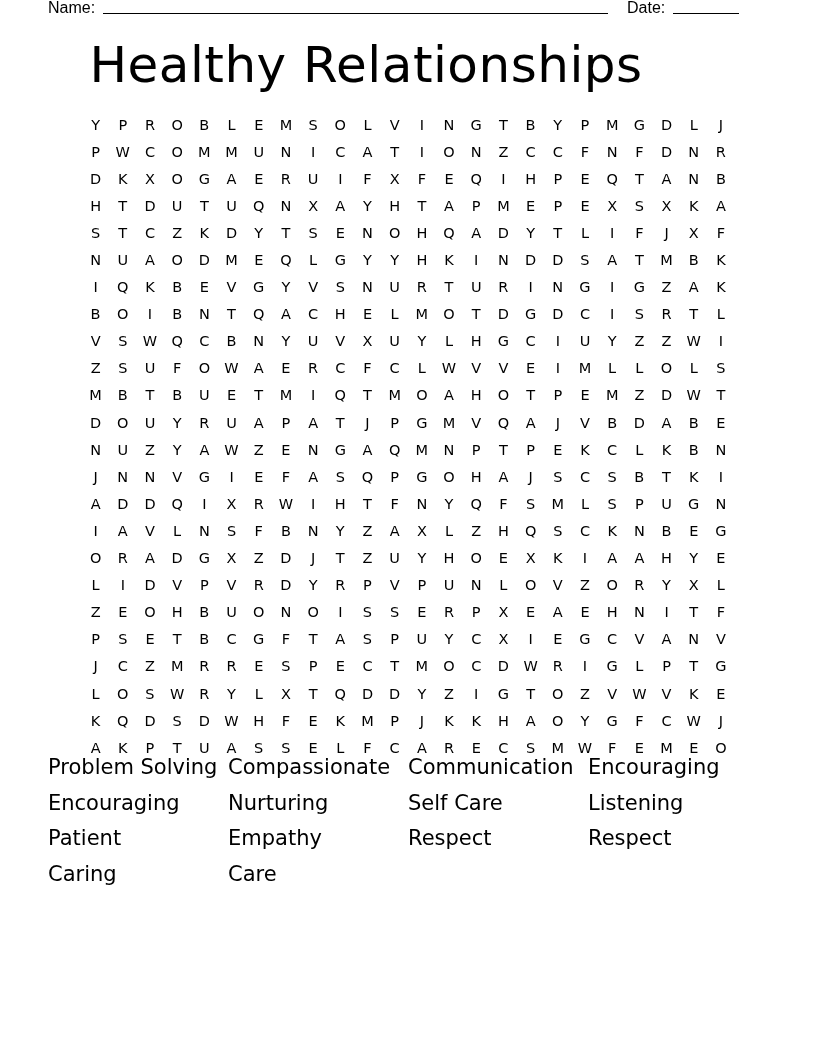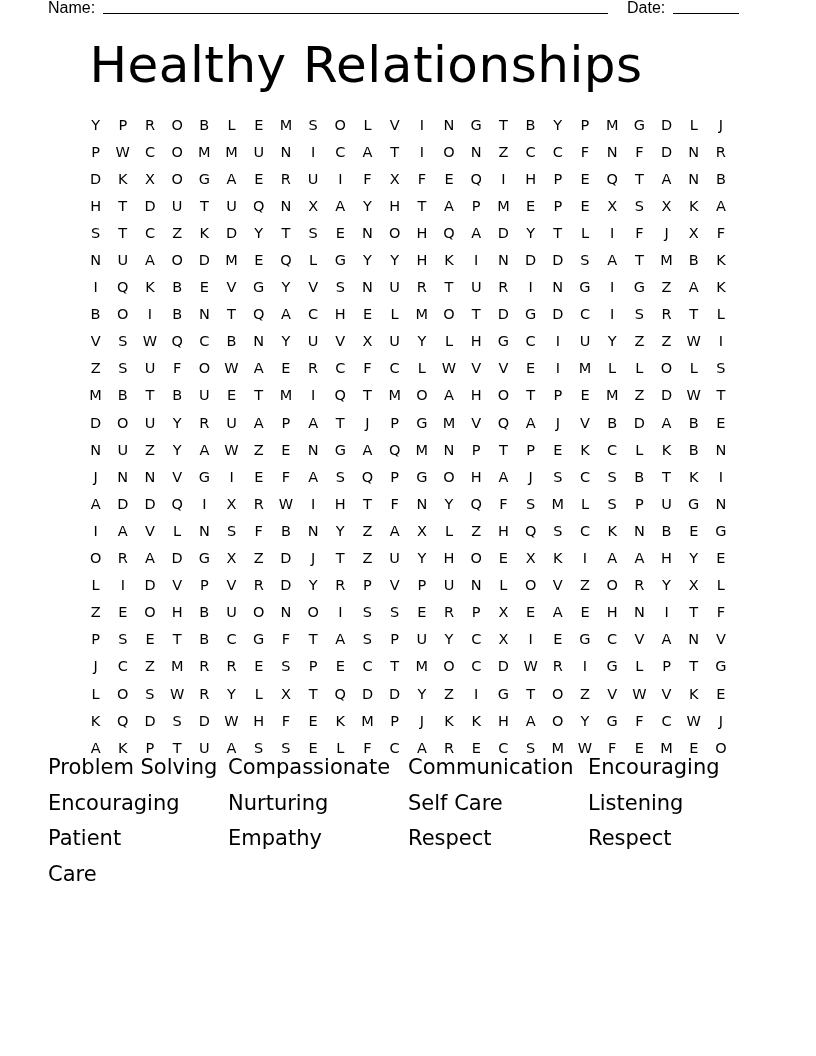--- a/index.html
+++ b/index.html
@@ -691,14 +691,15 @@
     <div class="word">Communication</div>
     <div class="word">Encouraging</div>
     <div class="word">Encouraging</div>
     <div class="word">Nurturing</div>
     <div class="word">Self Care</div>
     <div class="word">Listening</div>
     <div class="word">Patient</div>
     <div class="word">Empathy</div>
     <div class="word">Respect</div>
     <div class="word">Respect</div>
+    <div class="word">Caring</div>
     <div class="word">Care</div>
   </div>
 
 </body></html>

